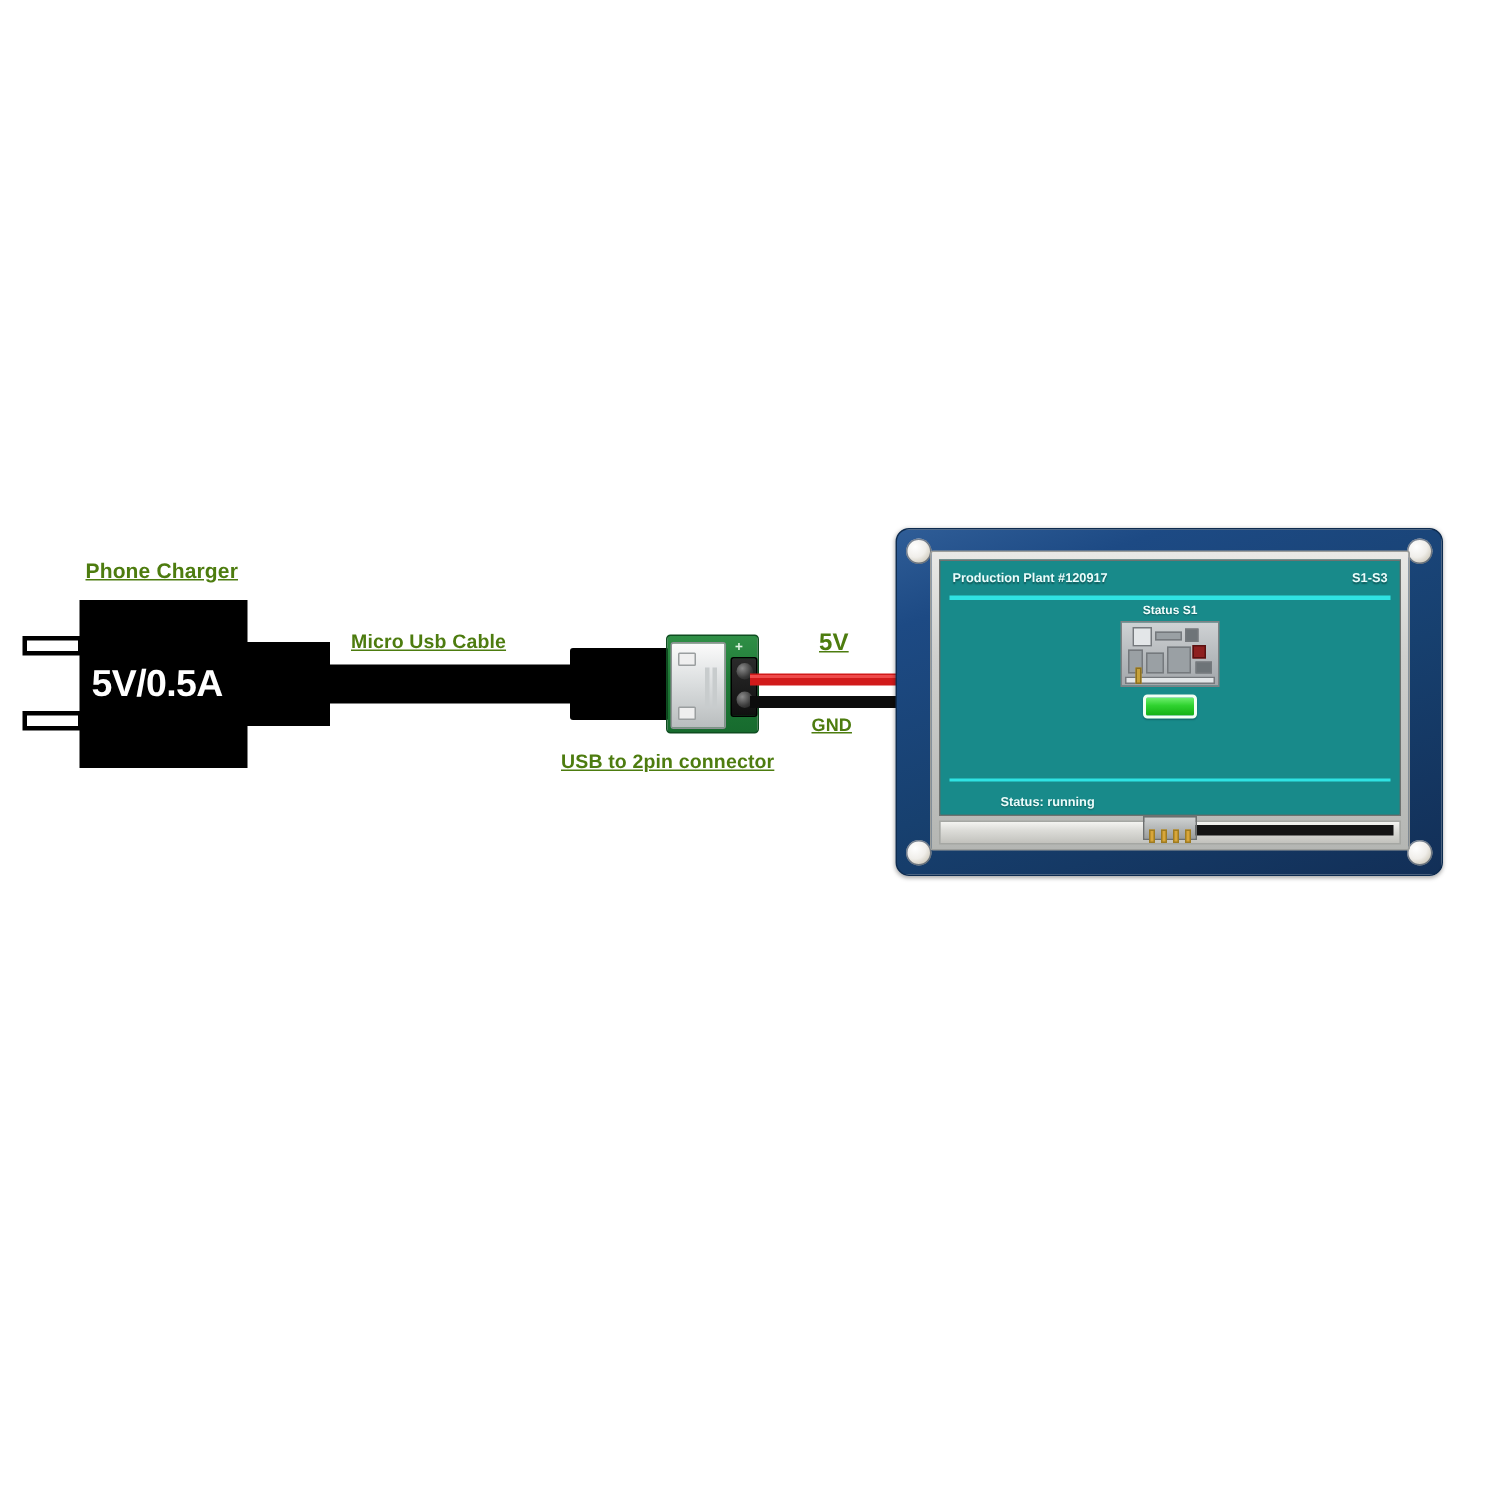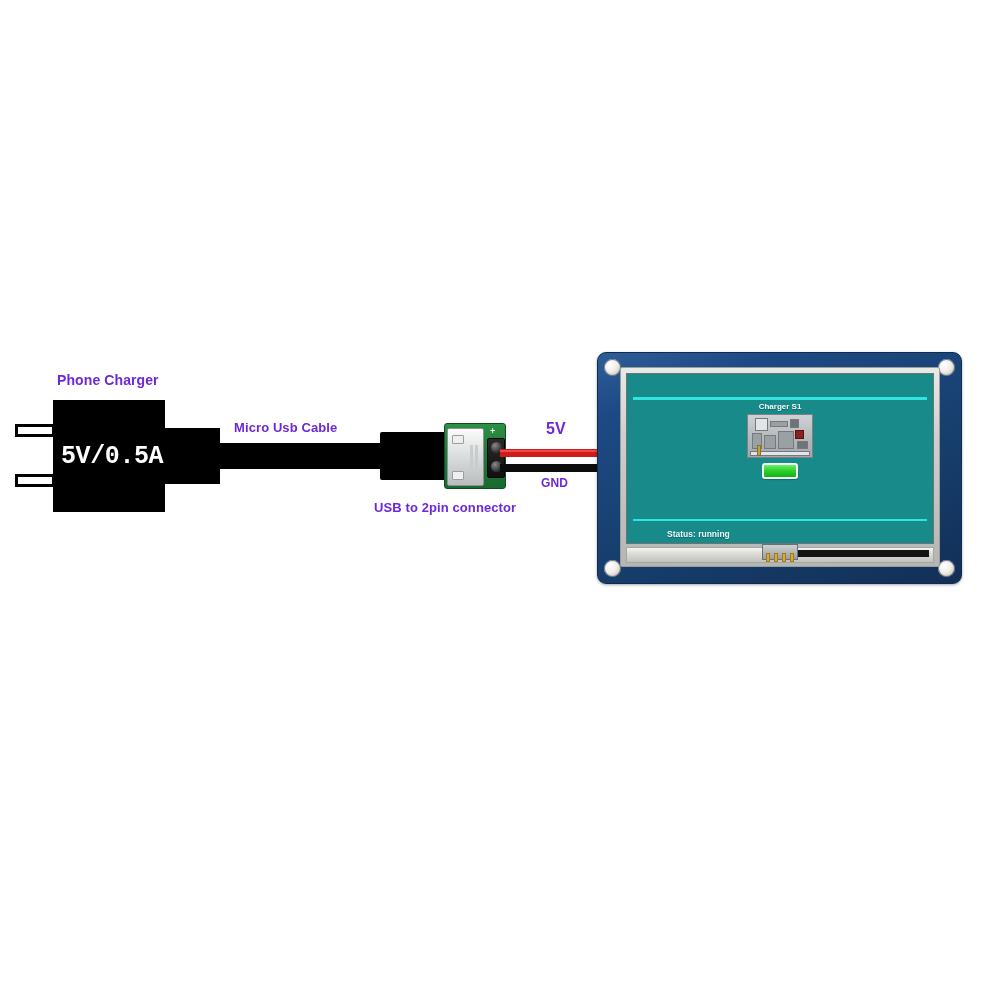--- a/index.html
+++ b/index.html
@@ -8,24 +8,25 @@
     background:#ffffff;
     font-family:"Liberation Sans", sans-serif;
     overflow:hidden;
     position:relative;
   }
   #stage{position:absolute;left:0;top:0;width:1000px;height:1000px;}
 
   
   .lbl{
     position:absolute;
-    color:#6d28d9;
+    color:#4d7c0f;
     font-weight:700;
     white-space:nowrap;
     letter-spacing:.1px;
+    text-decoration:underline;
   }
 
   
   .prong{
     position:absolute;
     background:#ffffff;
     border:3px solid #000000;
     box-sizing:border-box;
   }
   .charger-body{
@@ -184,21 +185,21 @@
 <body>
 
 <div id="stage">
 
   <div class="lbl" style="left:57px;top:372px;font-size:14px;">Phone Charger</div>
 
   <div class="prong" style="left:15px;top:424px;width:40px;height:13px;"></div>
   <div class="prong" style="left:15px;top:474px;width:40px;height:13px;"></div>
 
   <div class="charger-body" style="left:53px;top:400px;width:112px;height:112px;"></div>
-  <div class="charger-text" style="left:61px;top:442px;font-family:Liberation Mono, monospace;">5V/0.5A</div>
+  <div class="charger-text" style="left:61px;top:442px;">5V/0.5A</div>
 
   <div class="usb-plug" style="left:164px;top:428px;width:56px;height:56px;"></div>
 
   <div class="cable" style="left:219px;top:443px;width:165px;height:26px;"></div>
   <div class="lbl" style="left:234px;top:420px;font-size:13px;">Micro Usb Cable</div>
 
   <div class="cable-head" style="left:380px;top:432px;width:66px;height:48px;"></div>
 
   <div class="mod-pcb" style="left:444px;top:423px;width:62px;height:66px;border-radius:3px;">
     <div class="mod-usb" style="left:2px;top:4px;width:37px;height:58px;">
@@ -227,27 +228,31 @@
 
     <div class="mount-hole" style="left:6px;top:6px;"></div>
     <div class="mount-hole" style="right:6px;top:6px;"></div>
     <div class="mount-hole" style="left:6px;bottom:6px;"></div>
     <div class="mount-hole" style="right:6px;bottom:6px;"></div>
 
     <div class="lcd-bezel">
       <div class="lcd-inner">
         <div class="lcd-screen">
 
+          <div class="scr-header">
+            <span>Production Plant #120917</span>
+            <span>S1-S3</span>
+          </div>
 
           <div class="cyan-rule" style="top:23px;"></div>
 
           <div class="machines">
 
             <div class="machine">
-              <div class="machine-label">Charger S1</div>
+              <div class="machine-label">Status S1</div>
               <div class="machine-img">
                 <div class="mp lt" style="left:7px;top:3px;width:13px;height:13px;"></div>
                 <div class="mp" style="left:22px;top:6px;width:18px;height:6px;"></div>
                 <div class="mp dk" style="left:42px;top:4px;width:9px;height:9px;"></div>
                 <div class="mp" style="left:4px;top:18px;width:10px;height:16px;"></div>
                 <div class="mp" style="left:16px;top:20px;width:12px;height:14px;"></div>
                 <div class="mp" style="left:30px;top:16px;width:16px;height:18px;"></div>
                 <div class="mp red" style="left:47px;top:15px;width:9px;height:9px;"></div>
                 <div class="mp dk" style="left:49px;top:26px;width:11px;height:8px;"></div>
                 <div class="mp lt" style="left:2px;top:36px;width:60px;height:5px;"></div>

